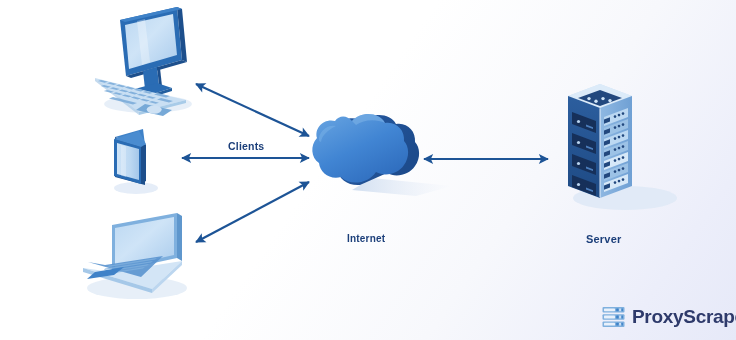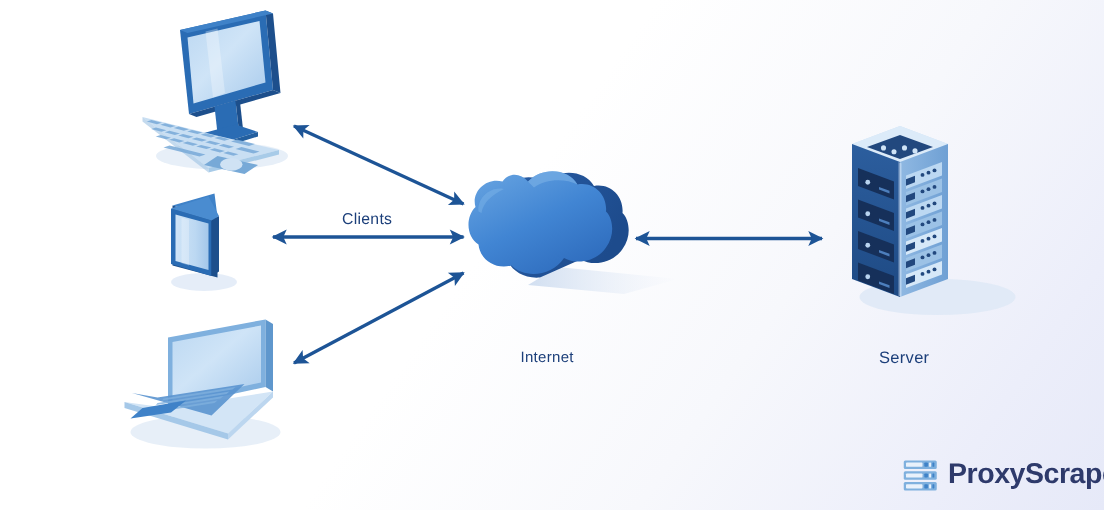--- a/index.html
+++ b/index.html
@@ -11,21 +11,21 @@
   #stage{
     position:relative;
     width:736px;height:340px;
     background:linear-gradient(125deg,#ffffff 0%,#ffffff 45%,#f7f8fc 68%,#eceefa 88%,#e6e9f8 100%);
     overflow:hidden;
   }
   #art{position:absolute;left:0;top:0;width:736px;height:340px;}
   .lbl{
     position:absolute;
     color:#1c3f7a;
-    font-weight:normal;
+    font-weight:bold;
     letter-spacing:.2px;
     white-space:nowrap;
     user-select:none;
   }
   #lbl-clients{left:0;top:140px;width:500px;text-align:left;font-size:10.5px;}
   #lbl-clients span{position:absolute;left:228px;}
   #lbl-internet{left:347px;top:233px;font-size:10px;}
   #lbl-server{left:586px;top:233px;font-size:11px;}
   #brand{
     position:absolute;left:602px;top:306px;

